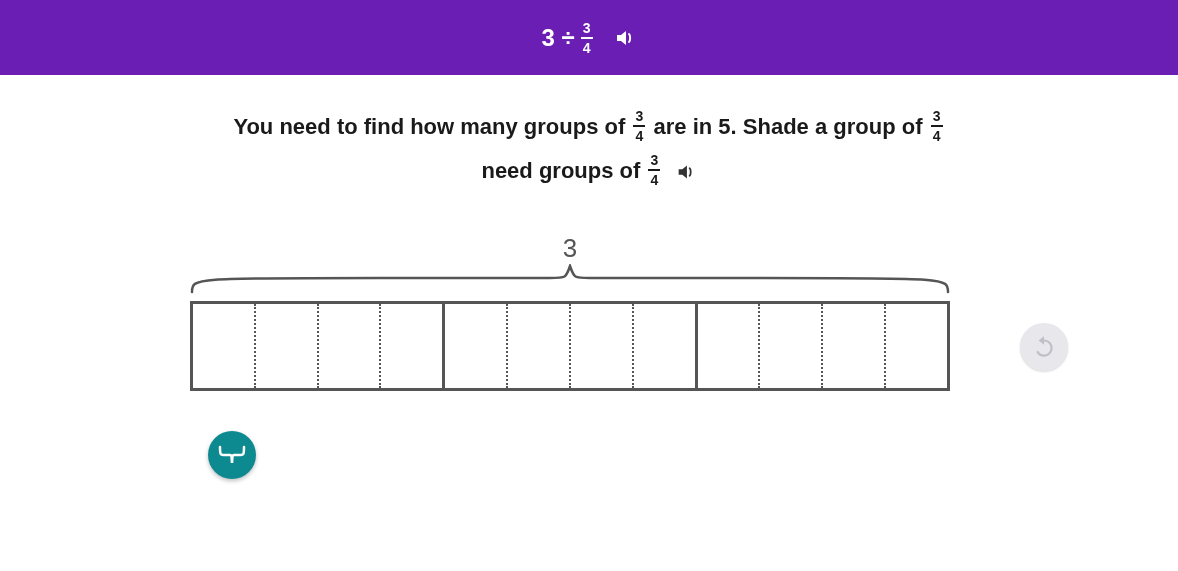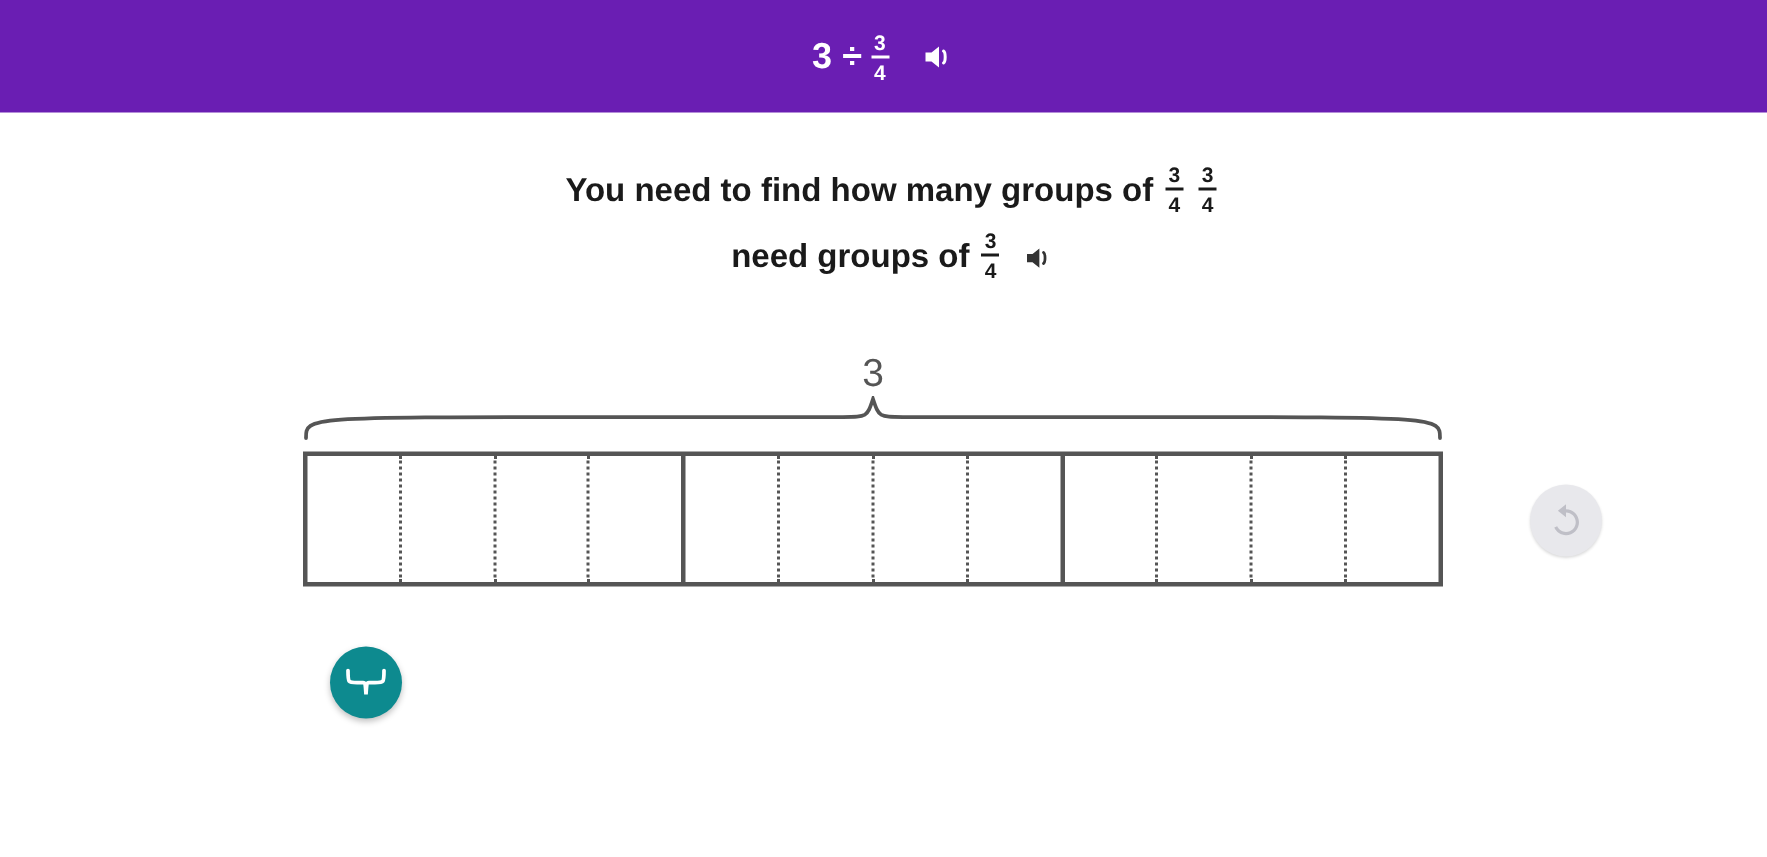--- a/index.html
+++ b/index.html
@@ -24,21 +24,20 @@
     font-weight: 700;
     line-height: 1;
   }
   .frac .num { padding-bottom: 1px; }
   .frac .bar { width: 12px; height: 2px; background: currentColor; margin: 1px 0; }
   .frac .den { padding-top: 1px; }
   .header .frac .bar { background: #fff; }
   .speaker-icon { display: inline-flex; margin-left: 14px; cursor: pointer; }
   .content {
     padding: 30px 20px 0 20px;
-    margin-left: 12px;
   }
   .instructions {
     font-size: 22px;
     font-weight: 600;
     color: #1a1a1a;
     text-align: center;
     line-height: 2;
   }
   .instructions .frac { color: #1a1a1a; vertical-align: middle; font-size: 14px; font-weight: 700; position: relative; top: -2px; margin: 0 2px;}
   .instructions .frac .bar { background: #1a1a1a; }
@@ -133,20 +132,21 @@
 </div>
 
 <div class="content">
   <div class="instructions">
     <span>You need to find how many groups of </span>
     <span class="frac">
       <span class="num">3</span>
       <span class="bar"></span>
       <span class="den">4</span>
     </span>
+    <span> are in 5. Shade a group of </span>
     <span class="frac">
       <span class="num">3</span>
       <span class="bar"></span>
       <span class="den">4</span>
     </span>
     <br>
     <span>need groups of </span>
     <span class="frac">
       <span class="num">3</span>
       <span class="bar"></span>

